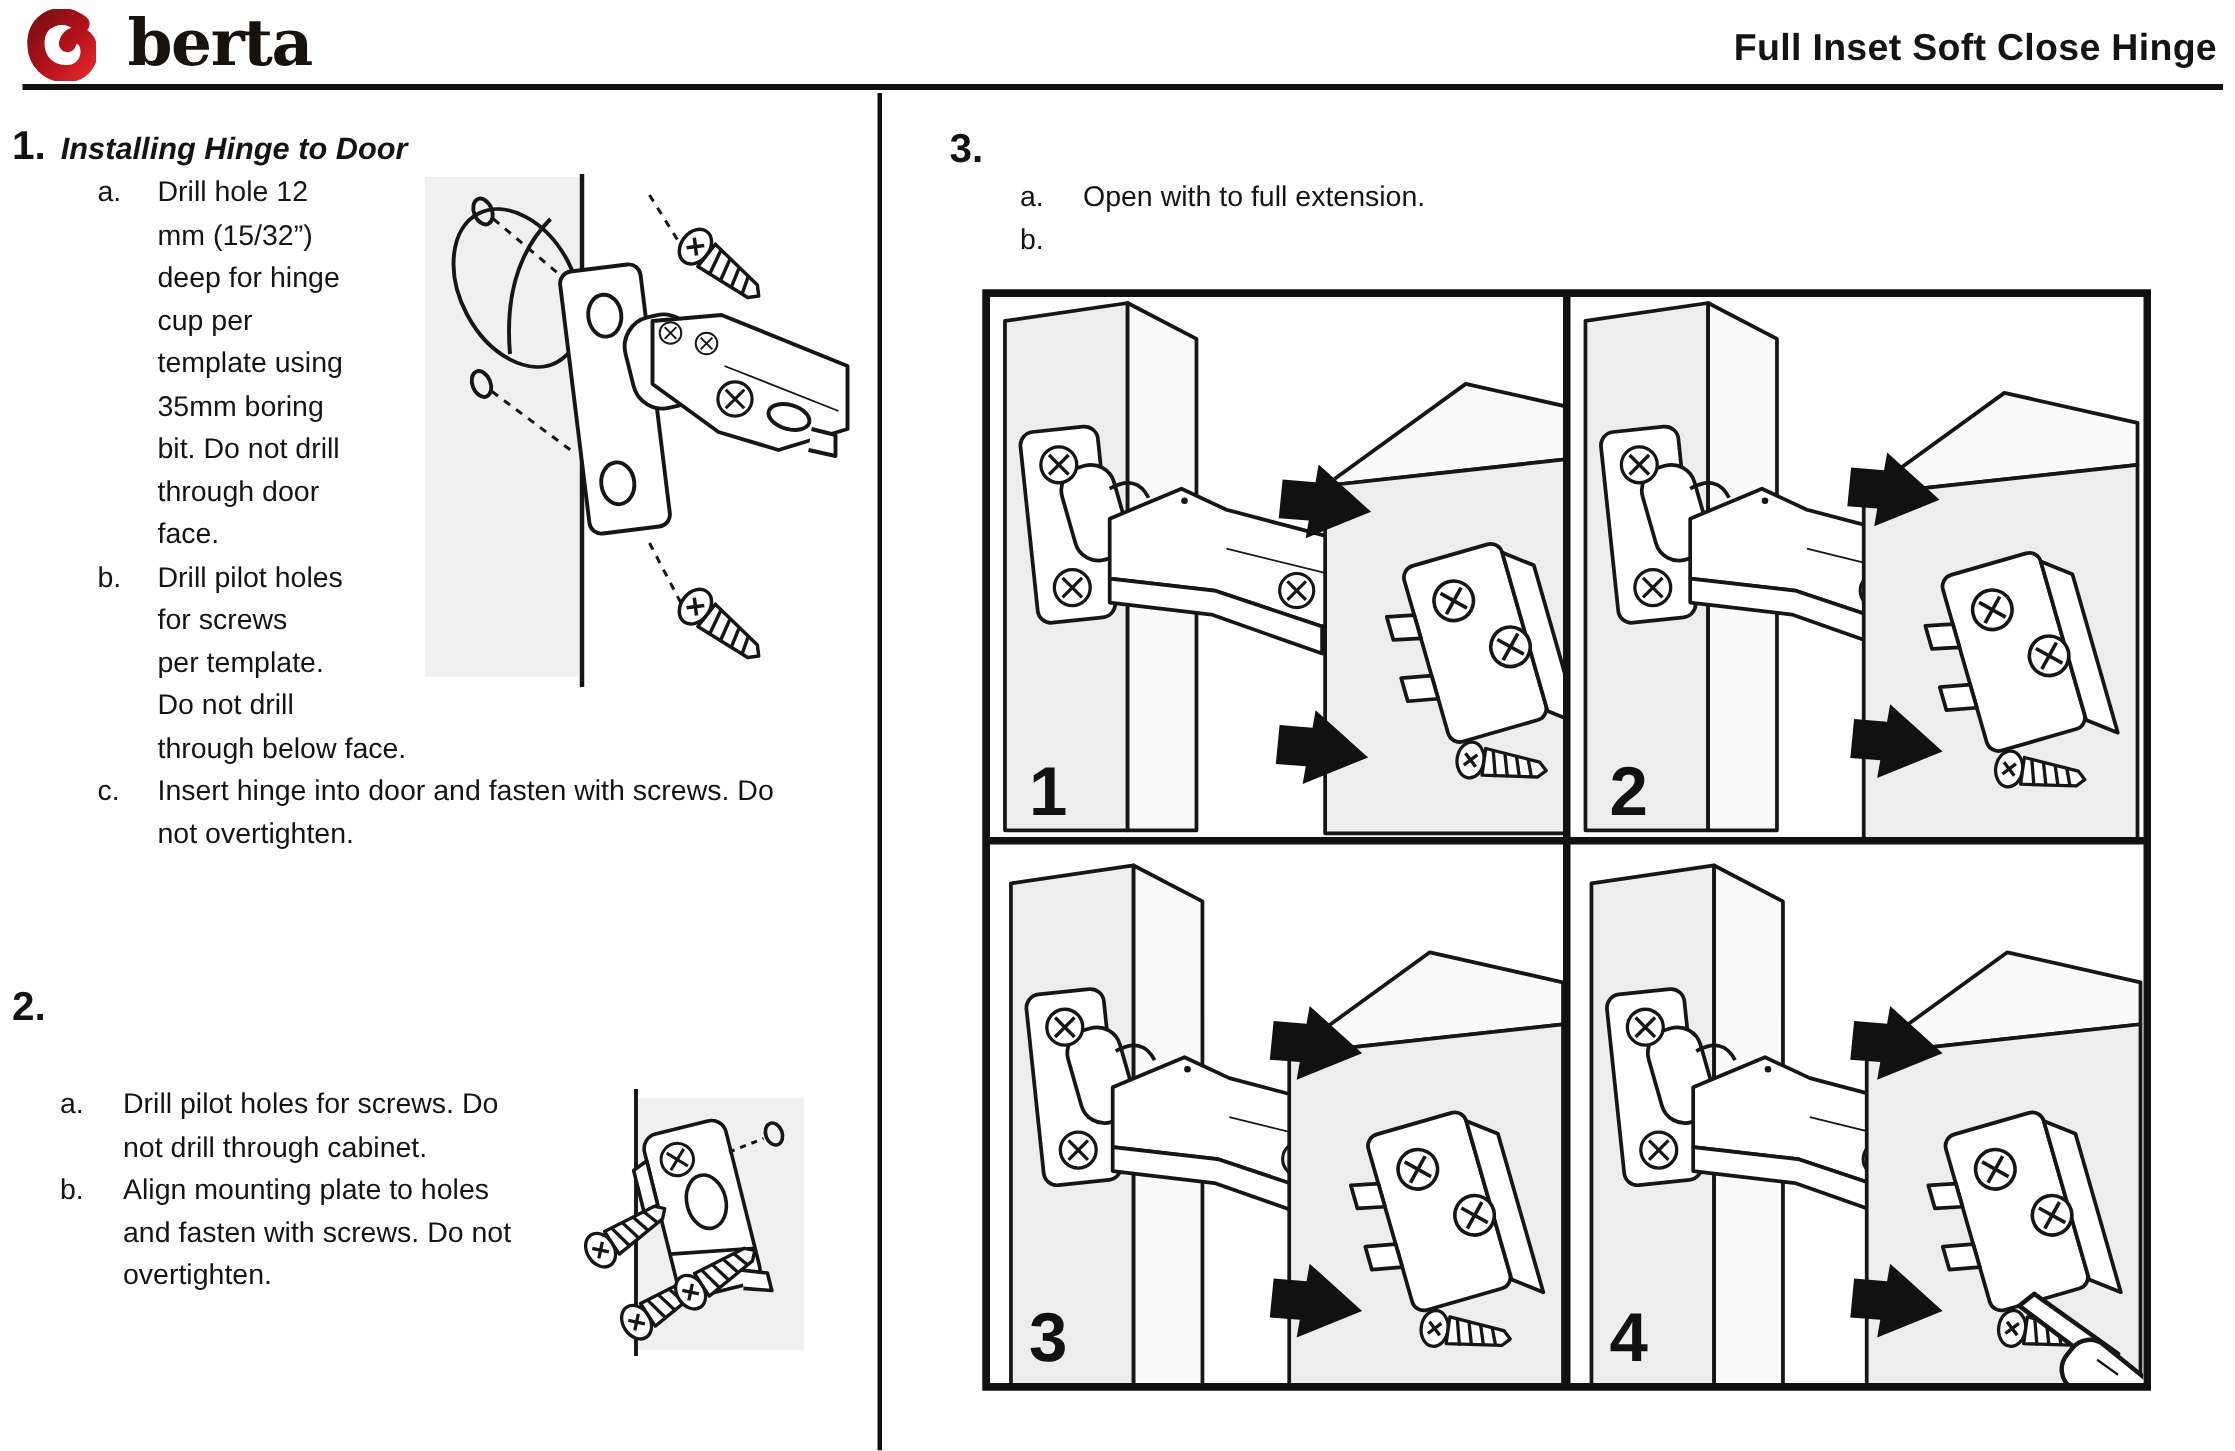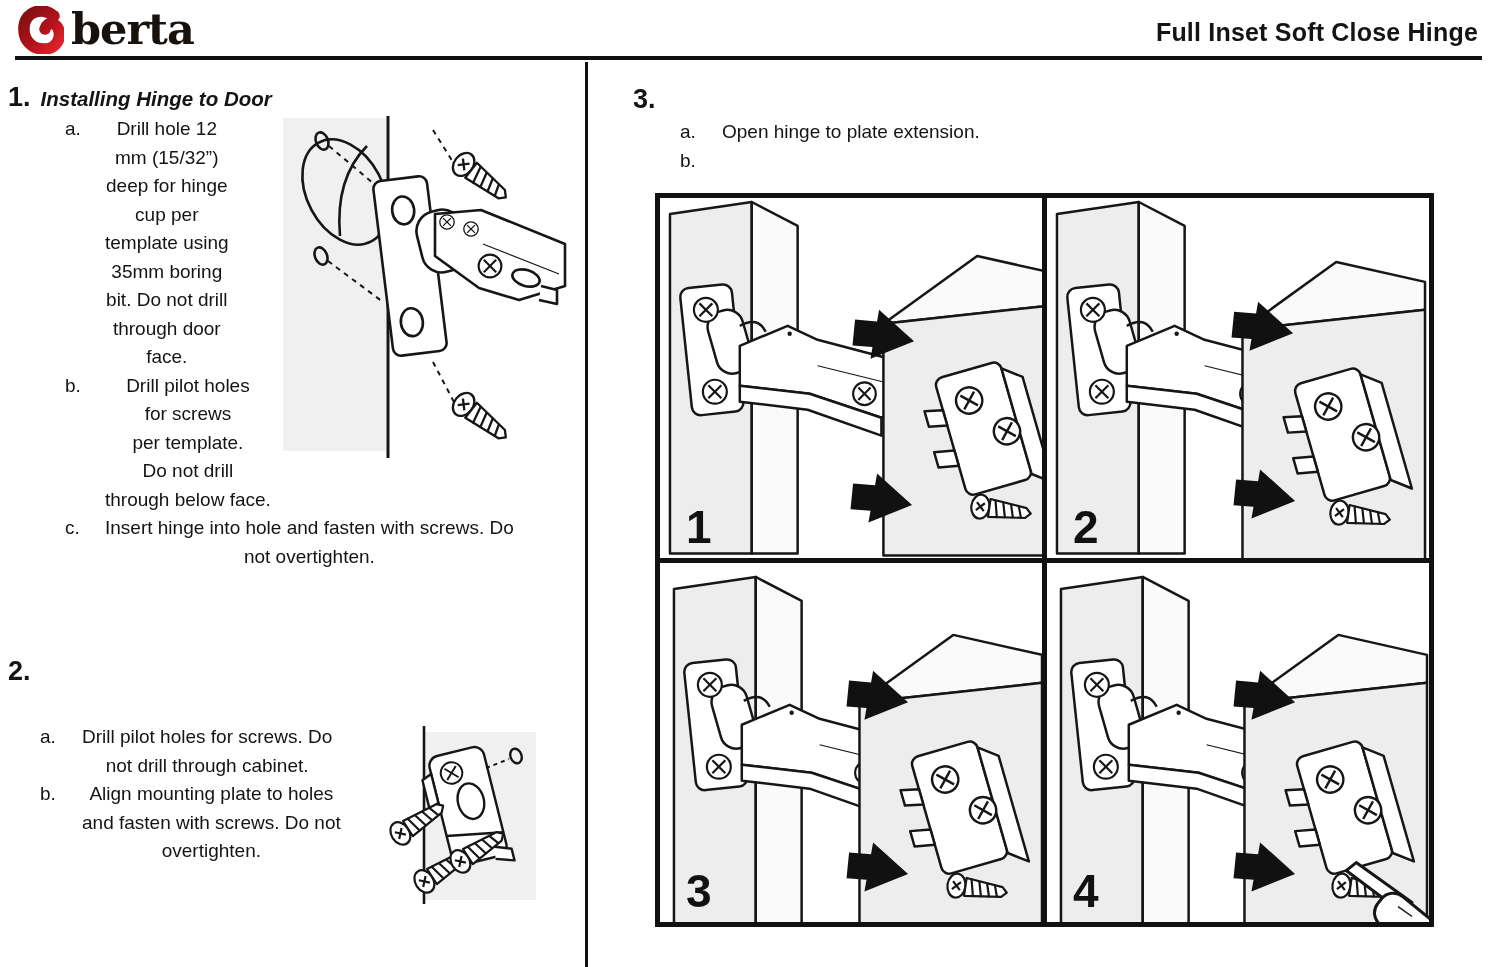--- a/index.html
+++ b/index.html
@@ -5,33 +5,33 @@
   html,body{margin:0;padding:0;}
   body{
     width:1490px;height:967px;background:#fff;position:relative;overflow:hidden;
     font-family:"Liberation Sans",sans-serif;color:#141414;
   }
   .abs{position:absolute;}
   
   .logo{left:18px;top:6px;display:flex;align-items:flex-start;}
   .logo-text{
     font-family:"DejaVu Serif",serif;font-weight:700;font-size:43px;line-height:46px;
-    letter-spacing:-1px;color:#18120e;margin-left:7px;
+    letter-spacing:-1px;color:#18120e;margin-left:21px;
   }
   .doc-title{right:12px;top:18px;font-size:25px;font-weight:700;letter-spacing:.2px;}
   .header-rule{left:15px;top:56px;width:1467px;height:4px;background:#111;}
   .col-divider{left:585px;top:62px;width:3px;height:905px;background:#111;}
   
   .sec-head{display:flex;align-items:baseline;gap:10px;margin:0;}
   .sec-num{font-size:27px;font-weight:700;}
   .sec-title{font-size:20.5px;font-weight:700;font-style:italic;}
   .steps{display:flex;flex-direction:column;}
   .step{display:flex;align-items:flex-start;}
   .step-label{flex:none;width:40px;font-size:19px;line-height:28.5px;}
-  .step-text{font-size:19px;line-height:28.5px;white-space:pre-line;text-align:center;}
+  .step-text{font-size:19px;line-height:28.5px;white-space:pre-line;}
   #section-1{left:8px;top:82px;width:566px;}
   #section-1 .steps{margin-left:57px;margin-top:2px;}
   #section-2{left:8px;top:656px;width:566px;}
   #section-2 .steps{margin-left:32px;margin-top:36px;}
   #section-2 .step-label{width:42px;}
   #section-3{left:633px;top:84px;width:820px;}
   #section-3 .steps{margin-left:47px;margin-top:3px;}
   #section-3 .step-label{width:42px;}
   #section-3 .step-text{white-space:nowrap;}
   
@@ -156,21 +156,21 @@
     <div class="step">
       <span class="step-label">b.</span>
       <span class="step-text">Drill pilot holes
 for screws
 per template.
 Do not drill
 through below face.</span>
     </div>
     <div class="step">
       <span class="step-label">c.</span>
-      <span class="step-text">Insert hinge into hole and fasten with screws. Do
+      <span class="step-text">Insert hinge into door and fasten with screws. Do
 not overtighten.</span>
     </div>
   </div>
 </div>
 
 <svg class="abs" id="illus1" viewBox="0 0 290 342">
   <g stroke="#161616" fill="none" stroke-width="2.6" stroke-linejoin="round">
     <rect x="0" y="2" width="103" height="333" fill="#f0f0f0" stroke="none"></rect>
     <line x1="105" y1="0" x2="105" y2="342" stroke-width="3"></line>
     <ellipse cx="62" cy="76" rx="38" ry="56" transform="rotate(-28 62 76)"></ellipse>
@@ -240,21 +240,21 @@
   </g>
 </svg>
 
 <div class="abs" id="section-3">
   <div class="sec-head">
     <span class="sec-num">3.</span>
   </div>
   <div class="steps">
     <div class="step">
       <span class="step-label">a.</span>
-      <span class="step-text">Open hinge to plate extension.</span>
+      <span class="step-text">Open with to full extension.</span>
     </div>
     <div class="step">
       <span class="step-label">b.</span>
     </div>
   </div>
 </div>
 
 <div class="abs grid">
 
   <div class="cell">

